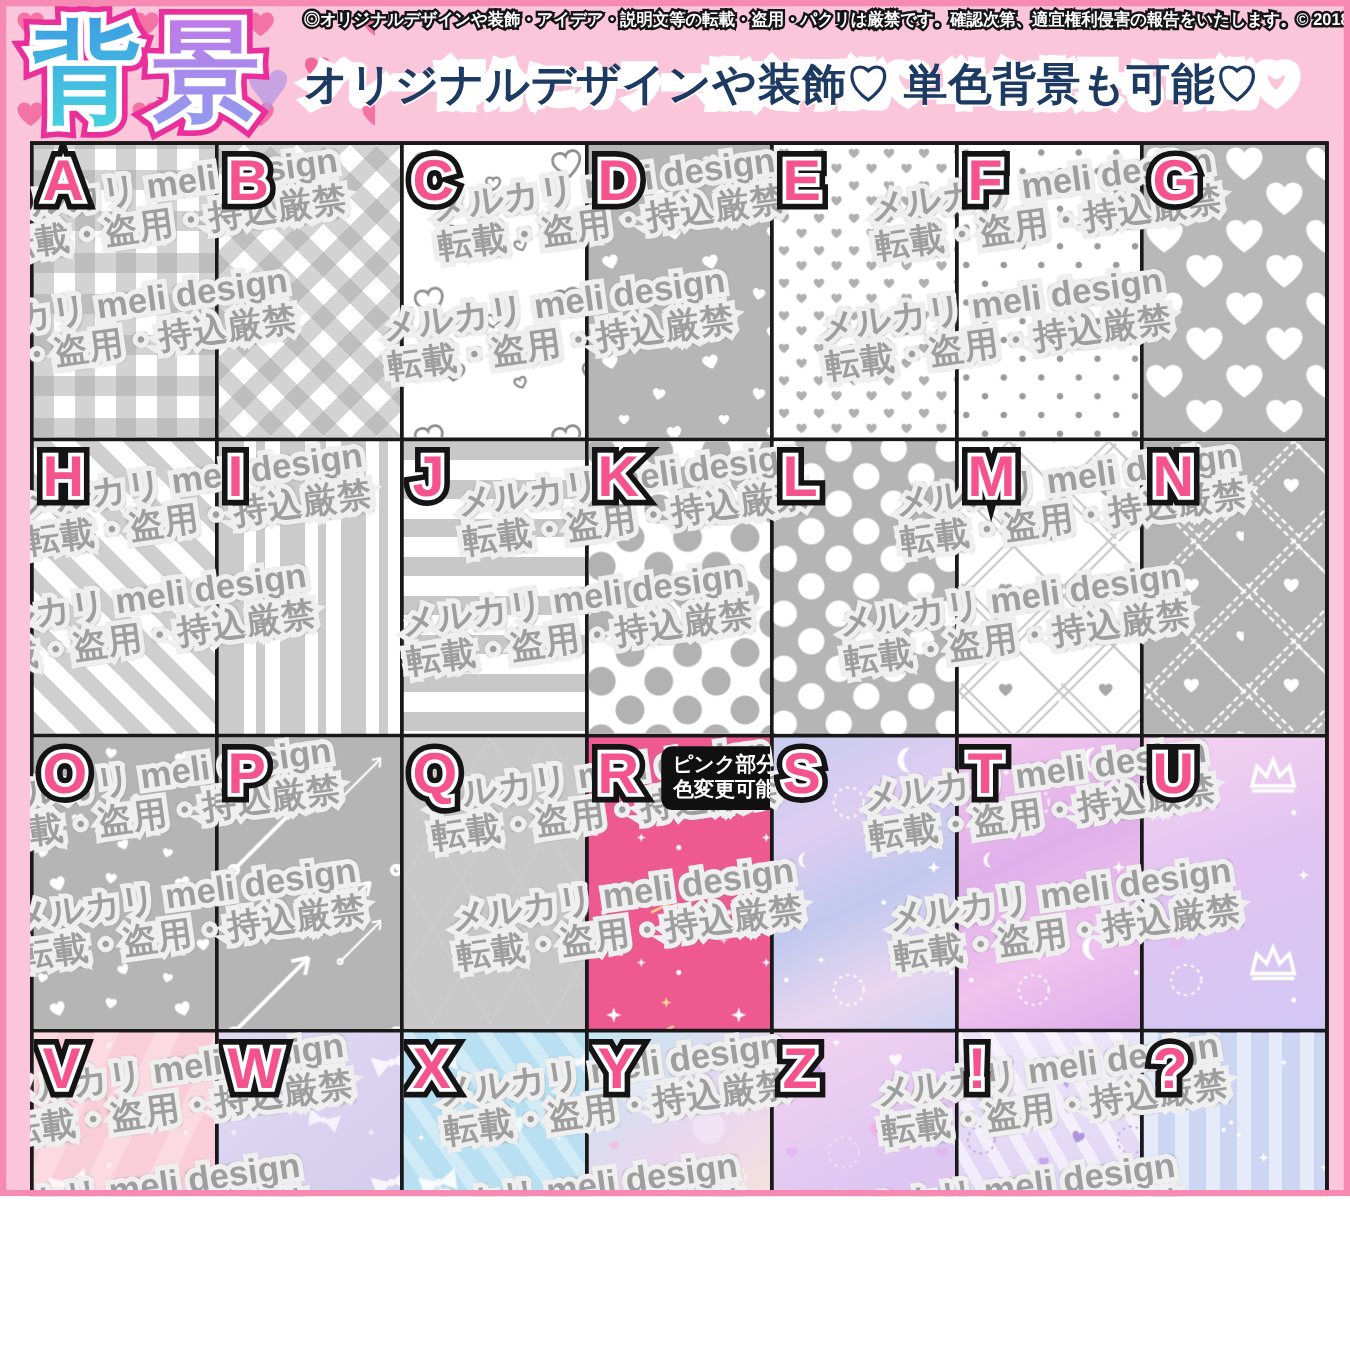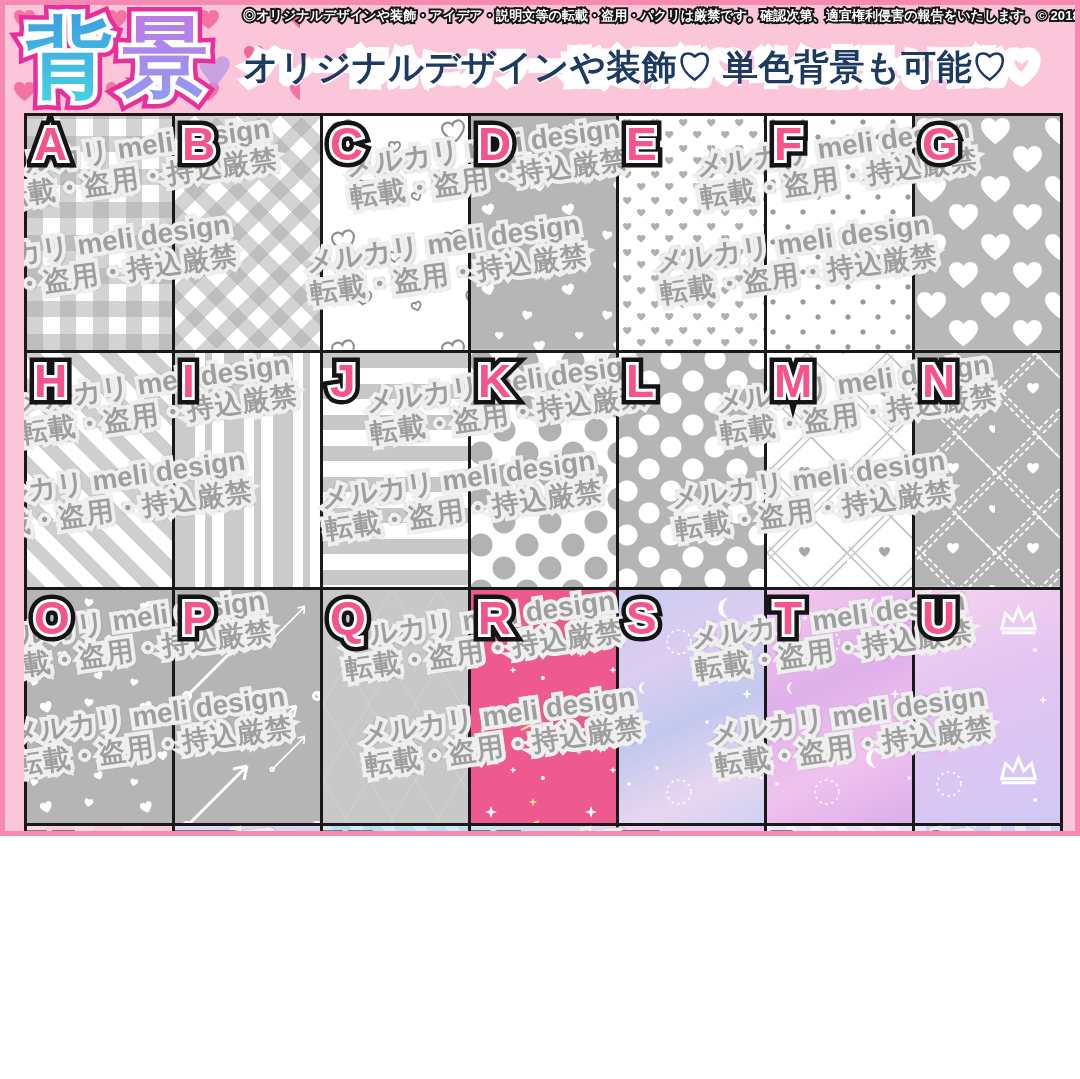--- a/index.html
+++ b/index.html
@@ -1,16 +1,16 @@
 <!DOCTYPE html>
 <html><head>
 <meta charset="utf-8">
 <style>
   html,body{margin:0;padding:0;}
-  .stage{position:relative;width:1080px;height:836px;overflow:hidden;
+  .stage{position:relative;width:1080px;height:957px;overflow:hidden;
     background:#fbc6da;font-family:"Liberation Sans",sans-serif;}
   .bg-hearts{position:absolute;inset:0;z-index:0;}
   .frame{position:absolute;inset:0;border:5px solid #f78ab3;z-index:40;pointer-events:none;}
 
   
   .logo{position:absolute;left:26px;top:0px;z-index:4;font-weight:900;font-size:86px;
     letter-spacing:10px;white-space:nowrap;}
   .logo-char{position:relative;display:inline-block;z-index:0;}
   .logo-char::before,.logo-char::after{content:attr(data-char);position:absolute;left:0;top:0;color:transparent;}
   .logo-char::before{-webkit-text-stroke:18px #ea2f9a;z-index:-2;}
@@ -404,20 +404,24 @@
       <svg class="ov">
           <rect width="100%" height="100%" fill="url(#pQd)"></rect>
         </svg>
       <span class="letter" data-char="Q">Q</span>
       </div>
     <div class="cell p-r">
       <svg class="ov">
           <rect width="100%" height="100%" fill="url(#pConf)"></rect>
         </svg>
       <span class="letter" data-char="R">R</span>
+      <div class="rbadge">
+        <div>ピンク部分</div>
+        <div>色変更可能</div>
+      </div>
       </div>
     <div class="cell p-s">
       <svg class="ov">
           <rect width="100%" height="100%" fill="url(#pDreamy)"></rect>
         </svg>
       <span class="letter" data-char="S">S</span>
       </div>
     <div class="cell p-t">
       <svg class="ov">
           <rect width="100%" height="100%" fill="url(#pDreamy)"></rect>

